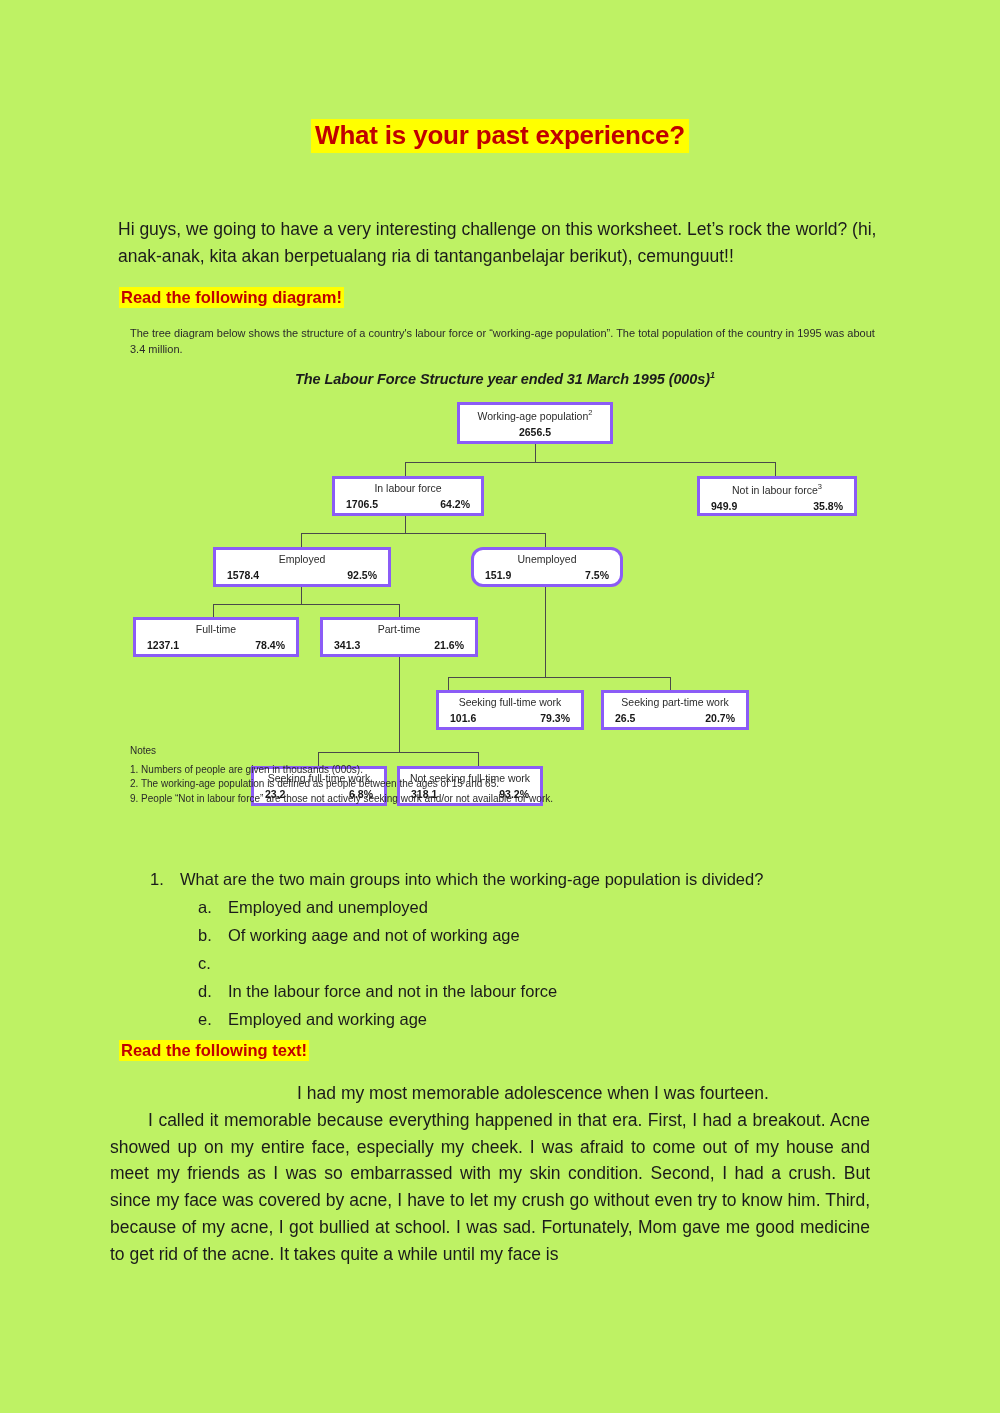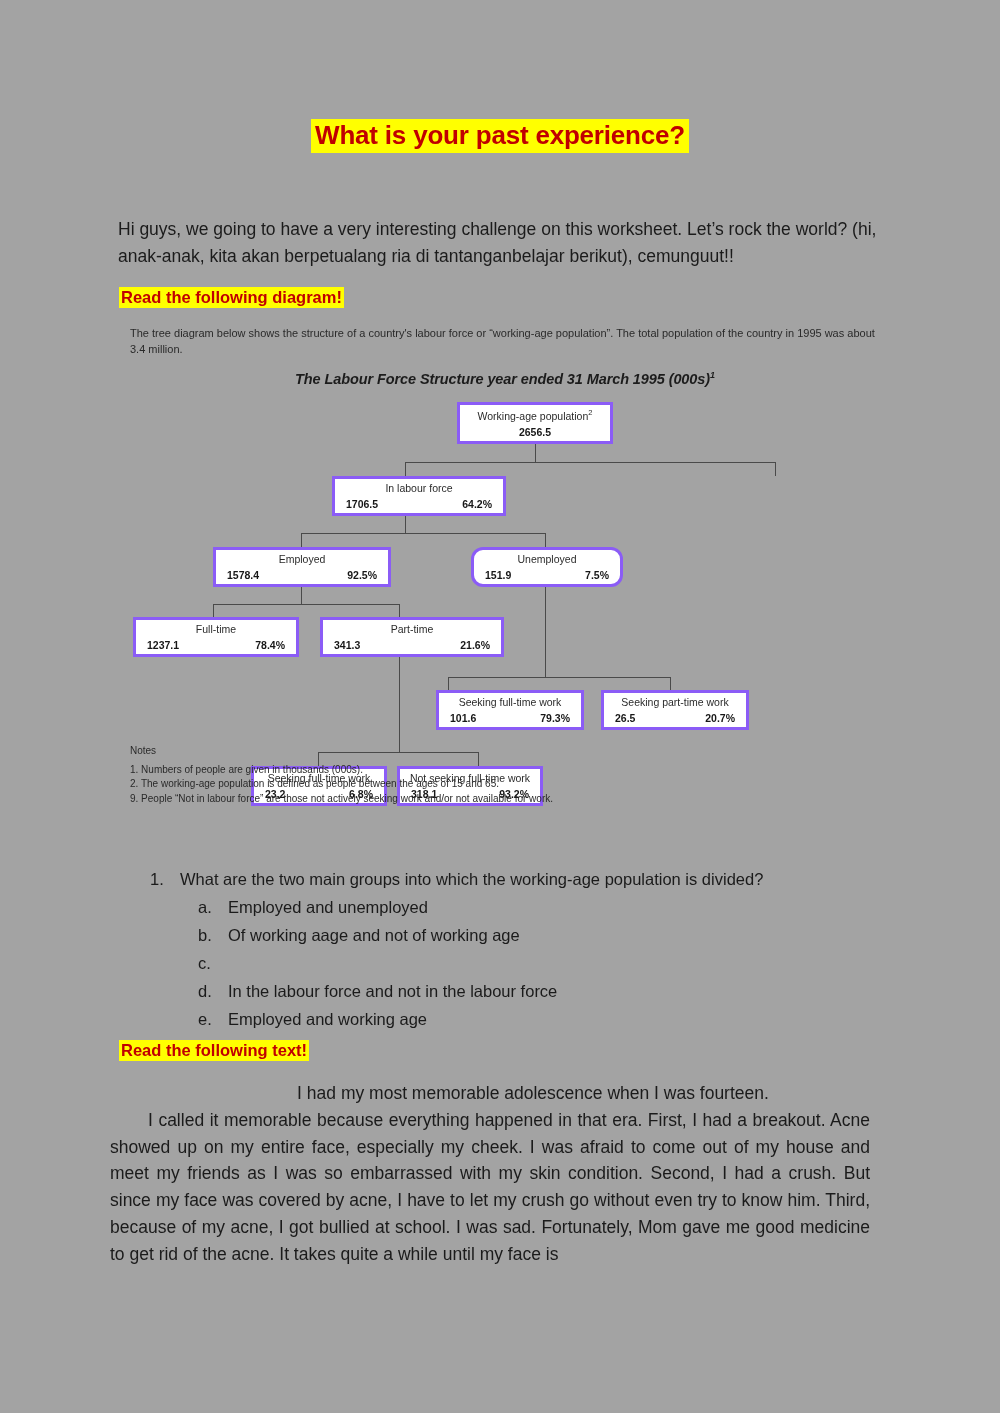--- a/index.html
+++ b/index.html
@@ -14,21 +14,21 @@
     font-family: "Liberation Sans", sans-serif;
     color: #1a1a1a;
     overflow: hidden;
   }
 
   .page {
     position: absolute;
     left: 0; top: 0;
     width: 1000px;
     height: 1413px;
-    background: #a3a3a3;
+    background: #bef264;
   }
 
   
   .title-row {
     position: absolute;
     left: 115px;
     top: 118px;
     width: 770px;
     text-align: center;
   }
@@ -217,28 +217,35 @@
       <div class="nvals single">
         <span>2656.5</span>
       </div>
     </div>
 
     <div class="ln lnv" style="left:410px; top:118px; height:18px;"></div>
     <div class="ln lnh" style="left:280px; top:136px; width:370px;"></div>
     <div class="ln lnv" style="left:280px; top:136px; height:14px;"></div>
     <div class="ln lnv" style="left:650px; top:136px; height:14px;"></div>
 
-    <div class="node" style="left:207px; top:150px; width:174px; height:40px;">
+    <div class="node" style="left:207px; top:150px; width:152px; height:40px;">
       <div class="nlabel"><span>In labour force</span></div>
       <div class="nvals">
         <span>1706.5</span>
         <span>64.2%</span>
       </div>
     </div>
 
+    <div class="node" style="left:572px; top:150px; width:160px; height:40px;">
+      <div class="nlabel"><span>Not in labour force</span><sup>3</sup></div>
+      <div class="nvals">
+        <span>949.9</span>
+        <span>35.8%</span>
+      </div>
+    </div>
 
     <div class="ln lnv" style="left:280px; top:190px; height:17px;"></div>
     <div class="ln lnh" style="left:176px; top:207px; width:244px;"></div>
     <div class="ln lnv" style="left:176px; top:207px; height:14px;"></div>
     <div class="ln lnv" style="left:420px; top:207px; height:14px;"></div>
 
     <div class="node" style="left:88px; top:221px; width:178px; height:40px;">
       <div class="nlabel"><span>Employed</span></div>
       <div class="nvals">
         <span>1578.4</span>
@@ -260,21 +267,21 @@
     <div class="ln lnv" style="left:274px; top:278px; height:13px;"></div>
 
     <div class="node" style="left:8px; top:291px; width:166px; height:40px;">
       <div class="nlabel"><span>Full-time</span></div>
       <div class="nvals">
         <span>1237.1</span>
         <span>78.4%</span>
       </div>
     </div>
 
-    <div class="node" style="left:195px; top:291px; width:184px; height:40px;">
+    <div class="node" style="left:195px; top:291px; width:158px; height:40px;">
       <div class="nlabel"><span>Part-time</span></div>
       <div class="nvals">
         <span>341.3</span>
         <span>21.6%</span>
       </div>
     </div>
 
     <div class="ln lnv" style="left:420px; top:261px; height:90px;"></div>
     <div class="ln lnh" style="left:323px; top:351px; width:222px;"></div>
     <div class="ln lnv" style="left:323px; top:351px; height:13px;"></div>

